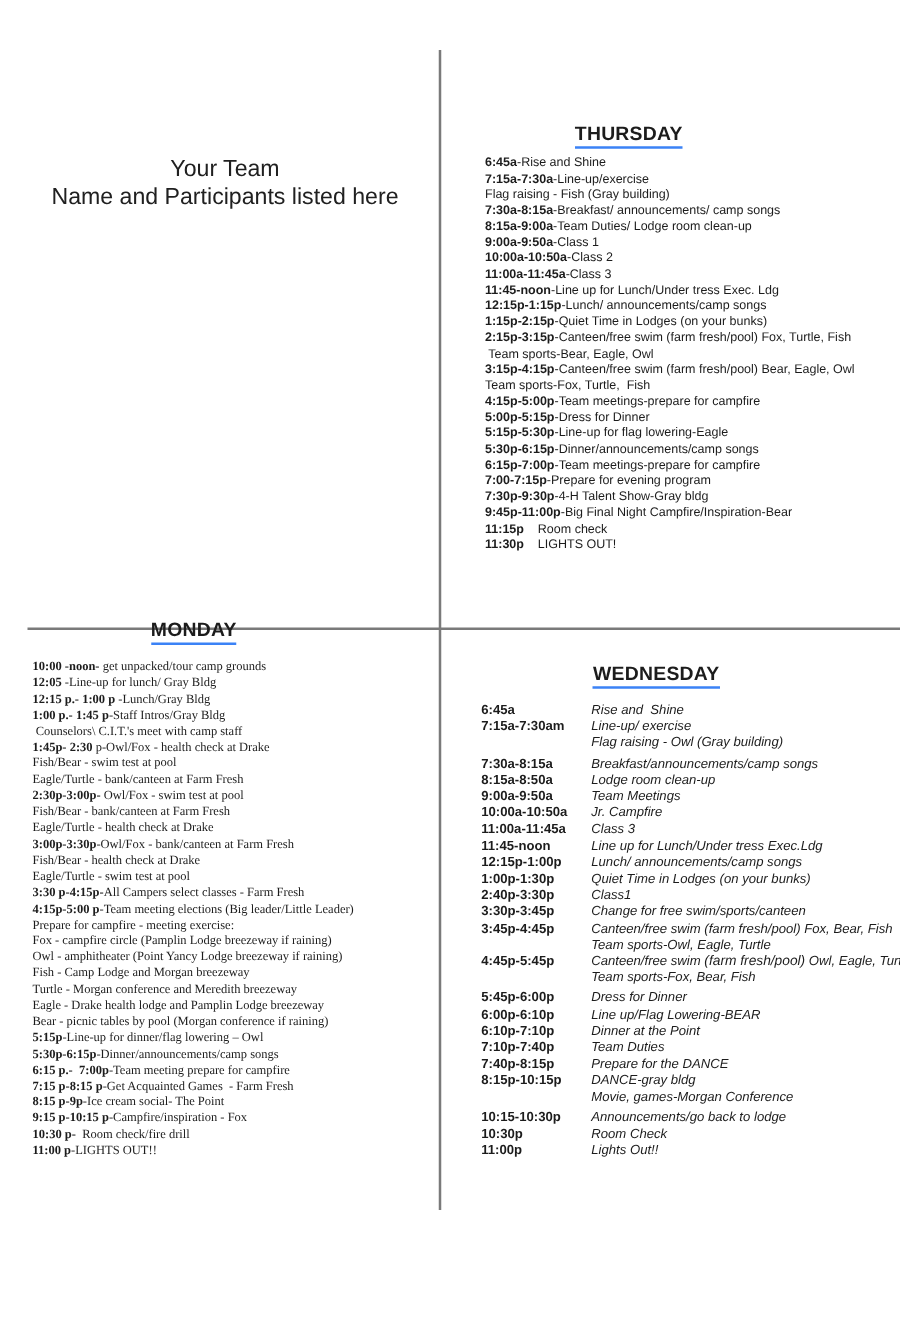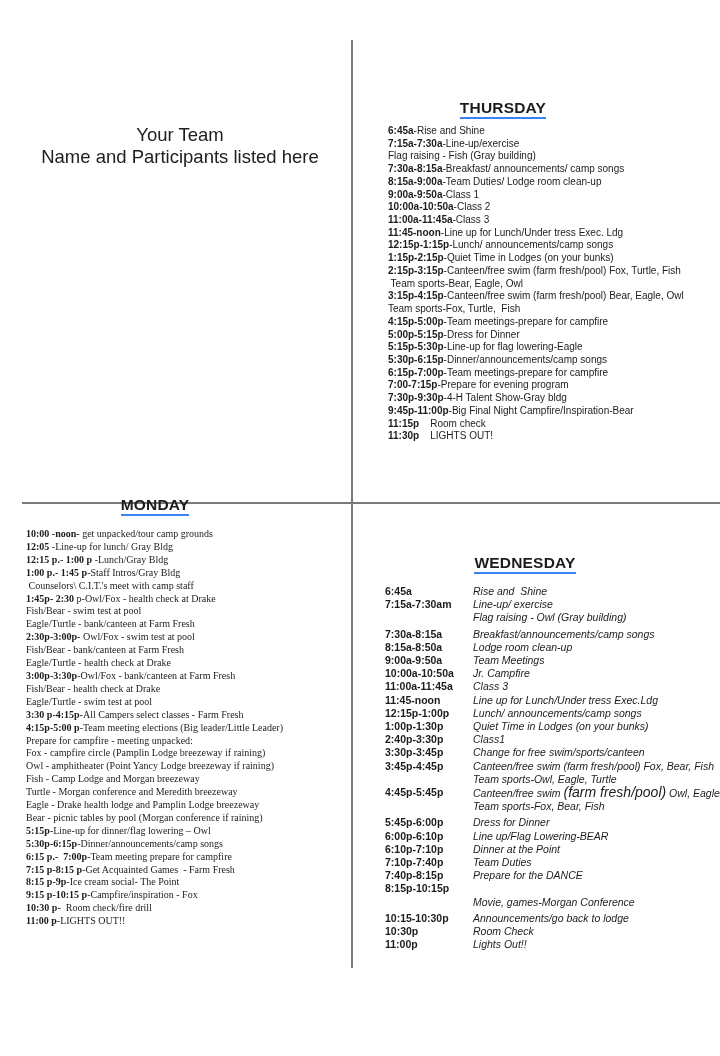--- a/index.html
+++ b/index.html
@@ -46,39 +46,39 @@
   .thursday-block .quad-title-wrap { width: 230px; }
   .thursday-block .lines { margin-top: 6px; }
   .thursday-block .sched-line { line-height: 12.72px; }
 
   .monday-block { position: absolute; left: 26px; top: 496px; width: 332px; }
   .monday-block .quad-title-wrap { width: 258px; }
   .monday-block .lines { margin-top: 12px; font-family: Liberation Serif, serif; }
   .monday-block .sched-line { line-height: 12.9px; }
 
   .wednesday-block { position: absolute; left: 385px; top: 531px; width: 335px; }
-  .wednesday-block .quad-title-wrap { width: 280px; margin-top: 23px; }
+  .wednesday-block .quad-title-wrap { width: 280px; }
   .wednesday-block .rows { margin-top: 11px; }
 
   .sched-line {
     white-space: pre;
     font-size: 10px;
   }
   .tb { font-weight: bold; }
 
   .wed-row {
     display: flex;
     white-space: pre;
     font-size: 10.5px;
     line-height: 13.2px;
   }
   .wed-row.gap { margin-top: 3px; }
   .wed-time { font-weight: bold; flex: 0 0 88px; width: 88px; }
   .wed-desc { flex: 1 1 auto; font-style: italic; }
-  .small-seg { font-size: 14px; }
+  .small-seg { font-size: 11px; }
 </style>
 </head>
 <body>
 
 <div class="page">
 
   <div class="divider-v"></div>
   <div class="divider-h"></div>
 
   <div class="team-block">
@@ -133,21 +133,21 @@
         <div class="sched-line"><span>Fish/Bear - swim test at pool</span></div>
         <div class="sched-line"><span>Eagle/Turtle - bank/canteen at Farm Fresh</span></div>
         <div class="sched-line"><span class="tb">2:30p-3:00p-</span><span> Owl/Fox - swim test at pool</span></div>
         <div class="sched-line"><span>Fish/Bear - bank/canteen at Farm Fresh</span></div>
         <div class="sched-line"><span>Eagle/Turtle - health check at Drake</span></div>
         <div class="sched-line"><span class="tb">3:00p-3:30p</span><span>-Owl/Fox - bank/canteen at Farm Fresh</span></div>
         <div class="sched-line"><span>Fish/Bear - health check at Drake</span></div>
         <div class="sched-line"><span>Eagle/Turtle - swim test at pool</span></div>
         <div class="sched-line"><span class="tb">3:30 p-4:15p-</span><span>All Campers select classes - Farm Fresh</span></div>
         <div class="sched-line"><span class="tb">4:15p-5:00 p</span><span>-Team meeting elections (Big leader/Little Leader)</span></div>
-        <div class="sched-line"><span>Prepare for campfire - meeting unpacked:</span></div>
+        <div class="sched-line"><span>Prepare for campfire - meeting exercise:</span></div>
         <div class="sched-line"><span>Fox - campfire circle (Pamplin Lodge breezeway if raining)</span></div>
         <div class="sched-line"><span>Owl - amphitheater (Point Yancy Lodge breezeway if raining)</span></div>
         <div class="sched-line"><span>Fish - Camp Lodge and Morgan breezeway</span></div>
         <div class="sched-line"><span>Turtle - Morgan conference and Meredith breezeway</span></div>
         <div class="sched-line"><span>Eagle - Drake health lodge and Pamplin Lodge breezeway</span></div>
         <div class="sched-line"><span>Bear - picnic tables by pool (Morgan conference if raining)</span></div>
         <div class="sched-line"><span class="tb">5:15p</span><span>-Line-up for dinner/flag lowering – Owl</span></div>
         <div class="sched-line"><span class="tb">5:30p-6:15p</span><span>-Dinner/announcements/camp songs</span></div>
         <div class="sched-line"><span class="tb">6:15 p.-  7:00p</span><span>-Team meeting prepare for campfire</span></div>
         <div class="sched-line"><span class="tb">7:15 p-8:15 p</span><span>-Get Acquainted Games  - Farm Fresh</span></div>
@@ -178,21 +178,21 @@
         <div class="wed-row"><span class="wed-time">3:30p-3:45p</span><span class="wed-desc">Change for free swim/sports/canteen</span></div>
         <div class="wed-row"><span class="wed-time">3:45p-4:45p</span><span class="wed-desc">Canteen/free swim (farm fresh/pool) Fox, Bear, Fish</span></div>
         <div class="wed-row"><span class="wed-time"></span><span class="wed-desc">Team sports-Owl, Eagle, Turtle</span></div>
         <div class="wed-row"><span class="wed-time">4:45p-5:45p</span><span class="wed-desc"><span>Canteen/free swim </span><span class="small-seg">(farm fresh/pool)</span><span> Owl, Eagle, Turtle</span></span></div>
         <div class="wed-row"><span class="wed-time"></span><span class="wed-desc">Team sports-Fox, Bear, Fish</span></div>
         <div class="wed-row gap"><span class="wed-time">5:45p-6:00p</span><span class="wed-desc">Dress for Dinner</span></div>
         <div class="wed-row"><span class="wed-time">6:00p-6:10p</span><span class="wed-desc">Line up/Flag Lowering-BEAR</span></div>
         <div class="wed-row"><span class="wed-time">6:10p-7:10p</span><span class="wed-desc">Dinner at the Point</span></div>
         <div class="wed-row"><span class="wed-time">7:10p-7:40p</span><span class="wed-desc">Team Duties</span></div>
         <div class="wed-row"><span class="wed-time">7:40p-8:15p</span><span class="wed-desc">Prepare for the DANCE</span></div>
-        <div class="wed-row"><span class="wed-time">8:15p-10:15p</span></div>
+        <div class="wed-row"><span class="wed-time">8:15p-10:15p</span><span class="wed-desc">DANCE-gray bldg</span></div>
         <div class="wed-row"><span class="wed-time"></span><span class="wed-desc">Movie, games-Morgan Conference</span></div>
         <div class="wed-row gap"><span class="wed-time">10:15-10:30p</span><span class="wed-desc">Announcements/go back to lodge</span></div>
         <div class="wed-row"><span class="wed-time">10:30p</span><span class="wed-desc">Room Check</span></div>
         <div class="wed-row"><span class="wed-time">11:00p</span><span class="wed-desc">Lights Out!!</span></div>
       </div>
   </div>
 
 </div>
 
 </body></html>

